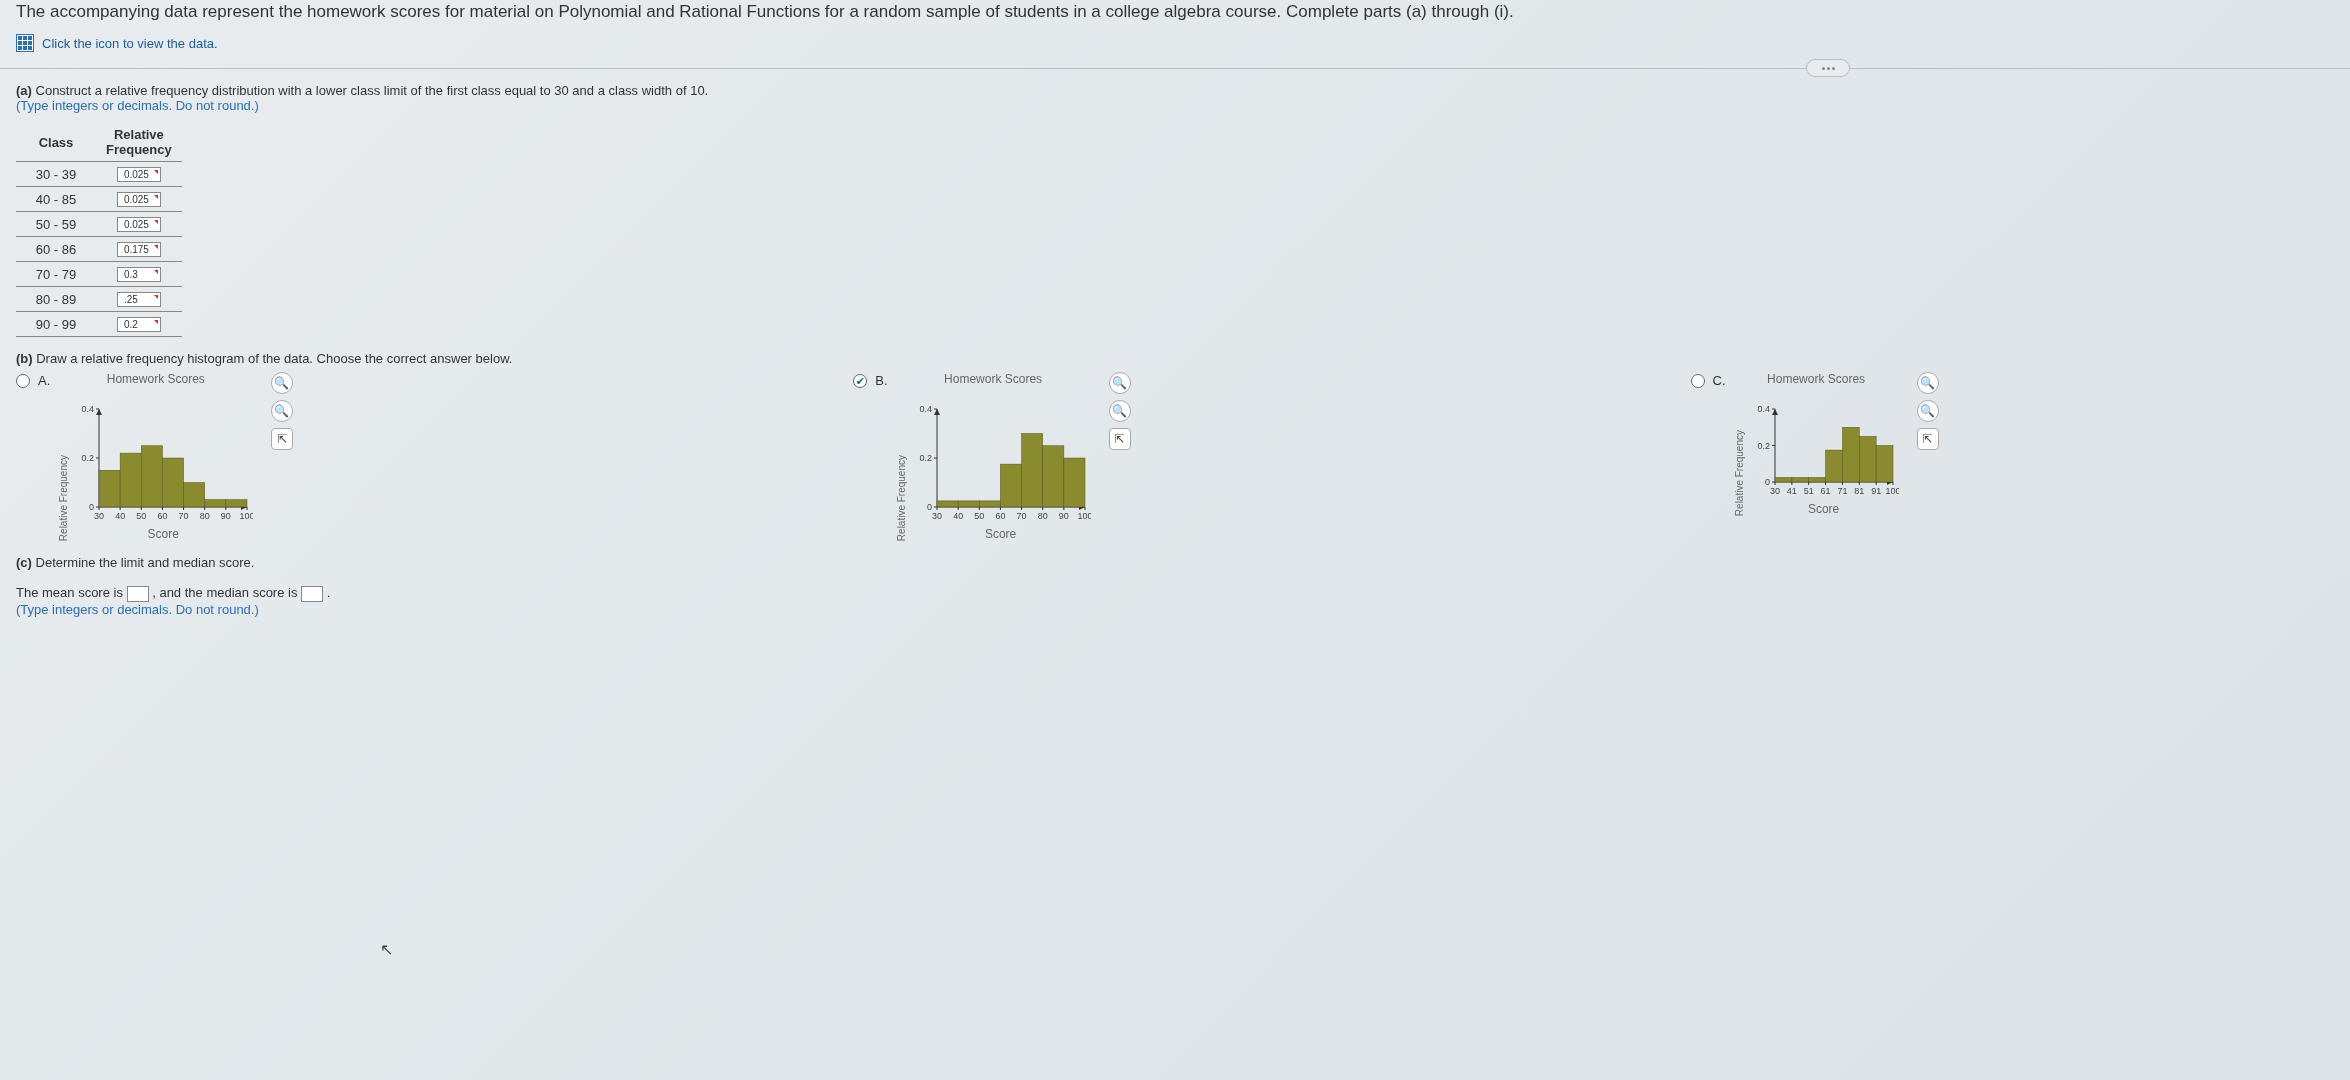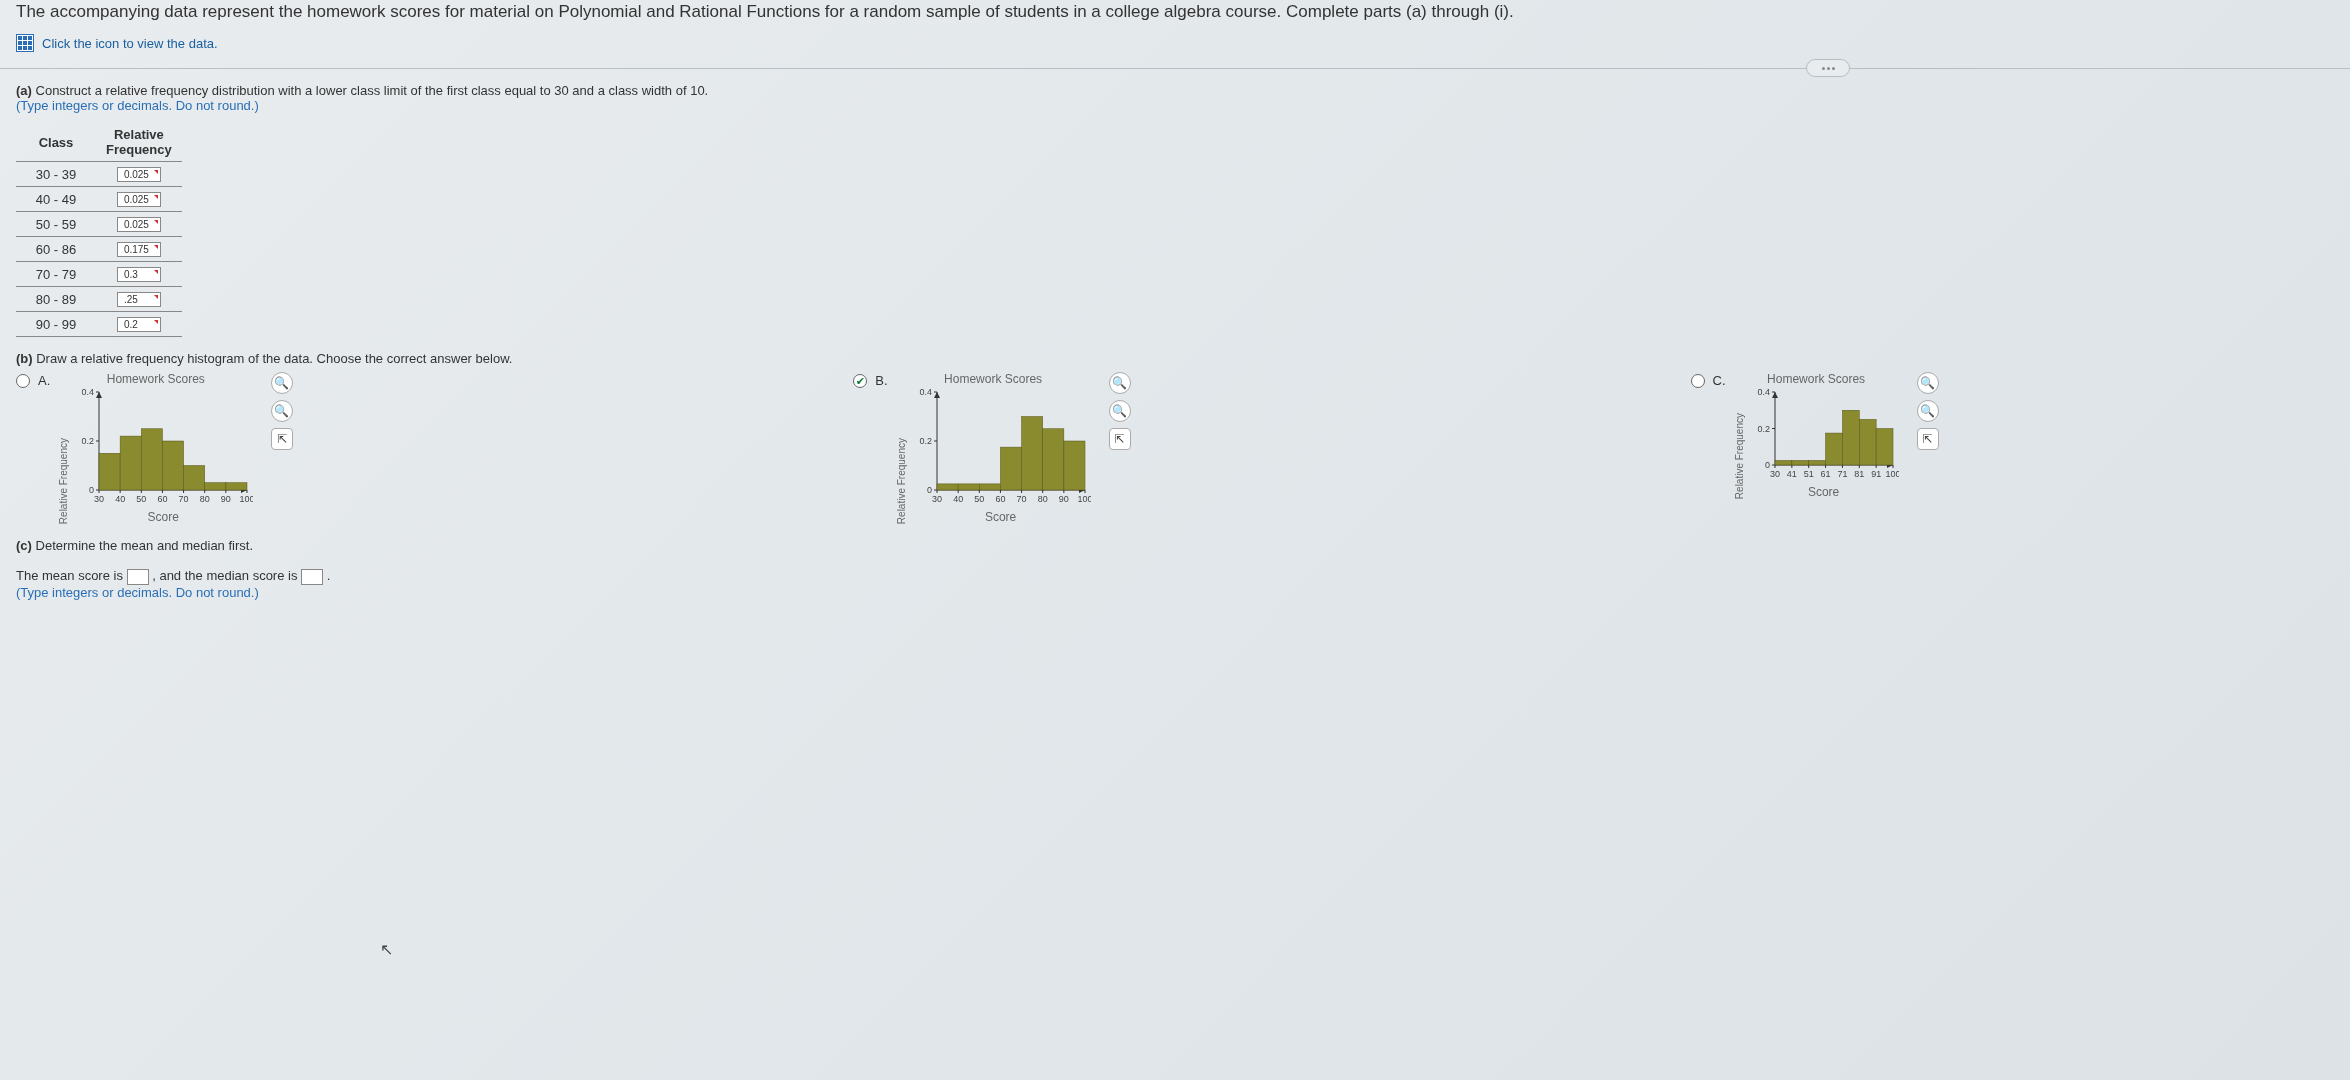--- a/index.html
+++ b/index.html
@@ -118,20 +118,21 @@
   .radio.selected::after{
     content:'✔';
     color:#0a7d2f;
     font-size:11px;
   }
   .opt-label { font-weight:normal; margin-top:1px; }
   .chart-block {
     display:flex;
     flex-direction:column;
     align-items:center;
+    gap:17px;
   }
   .chart-title {
     font-size:12px;
     color:#666;
     margin-bottom:2px;
   }
   .chart-area {
     display:flex;
     align-items:flex-end;
   }
@@ -230,21 +231,21 @@
             <span>Frequency</span>
           </th>
         </tr>
       </thead>
       <tbody id="freq-body">
           <tr>
             <td class="class-cell">30  -  39</td>
             <td><span class="freq-input">0.025</span></td>
           </tr>
           <tr>
-            <td class="class-cell">40  -  49</td>
+            <td class="class-cell">40  -  85</td>
             <td><span class="freq-input">0.025</span></td>
           </tr>
           <tr>
             <td class="class-cell">50  -  59</td>
             <td><span class="freq-input">0.025</span></td>
           </tr>
           <tr>
             <td class="class-cell">60  -  86</td>
             <td><span class="freq-input">0.175</span></td>
           </tr>
@@ -427,21 +428,21 @@
             <div class="tool-btn">🔍</div>
             <div class="tool-btn">🔍</div>
             <div class="tool-btn sq">⇱</div>
           </div>
         </div>
       </div>
   </div>
 
   <div class="part">
     <span class="bold">(c)</span>
-    <span>Determine the mean and median first.</span><br><br>
+    <span>Determine the limit and median score.</span><br><br>
     <span>
       <span>The mean score is </span>
       <span class="inline-input"></span>
       <span>, and the median score is </span>
       <span class="inline-input"></span>
       <span>.</span>
     </span><br>
     <span class="hint">(Type integers or decimals. Do not round.)</span>
   </div>
 

